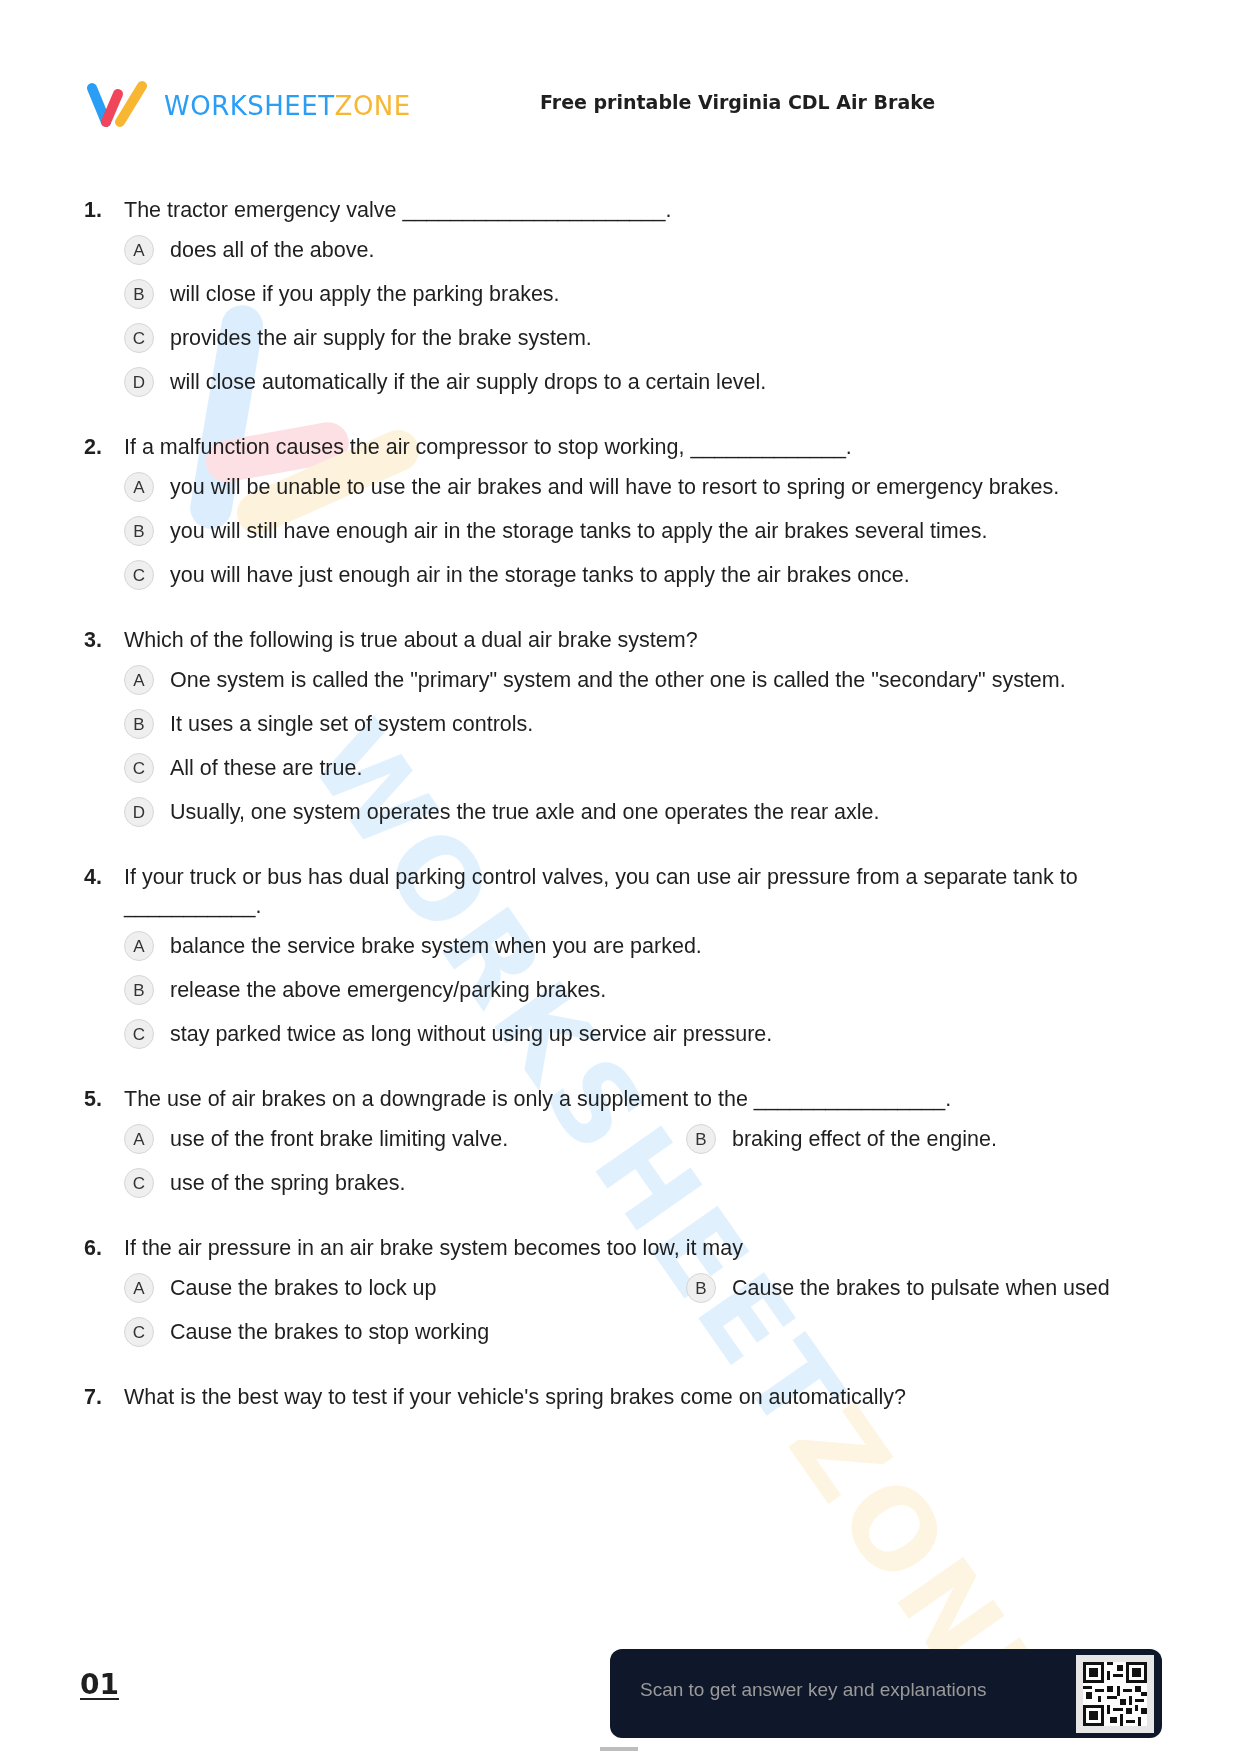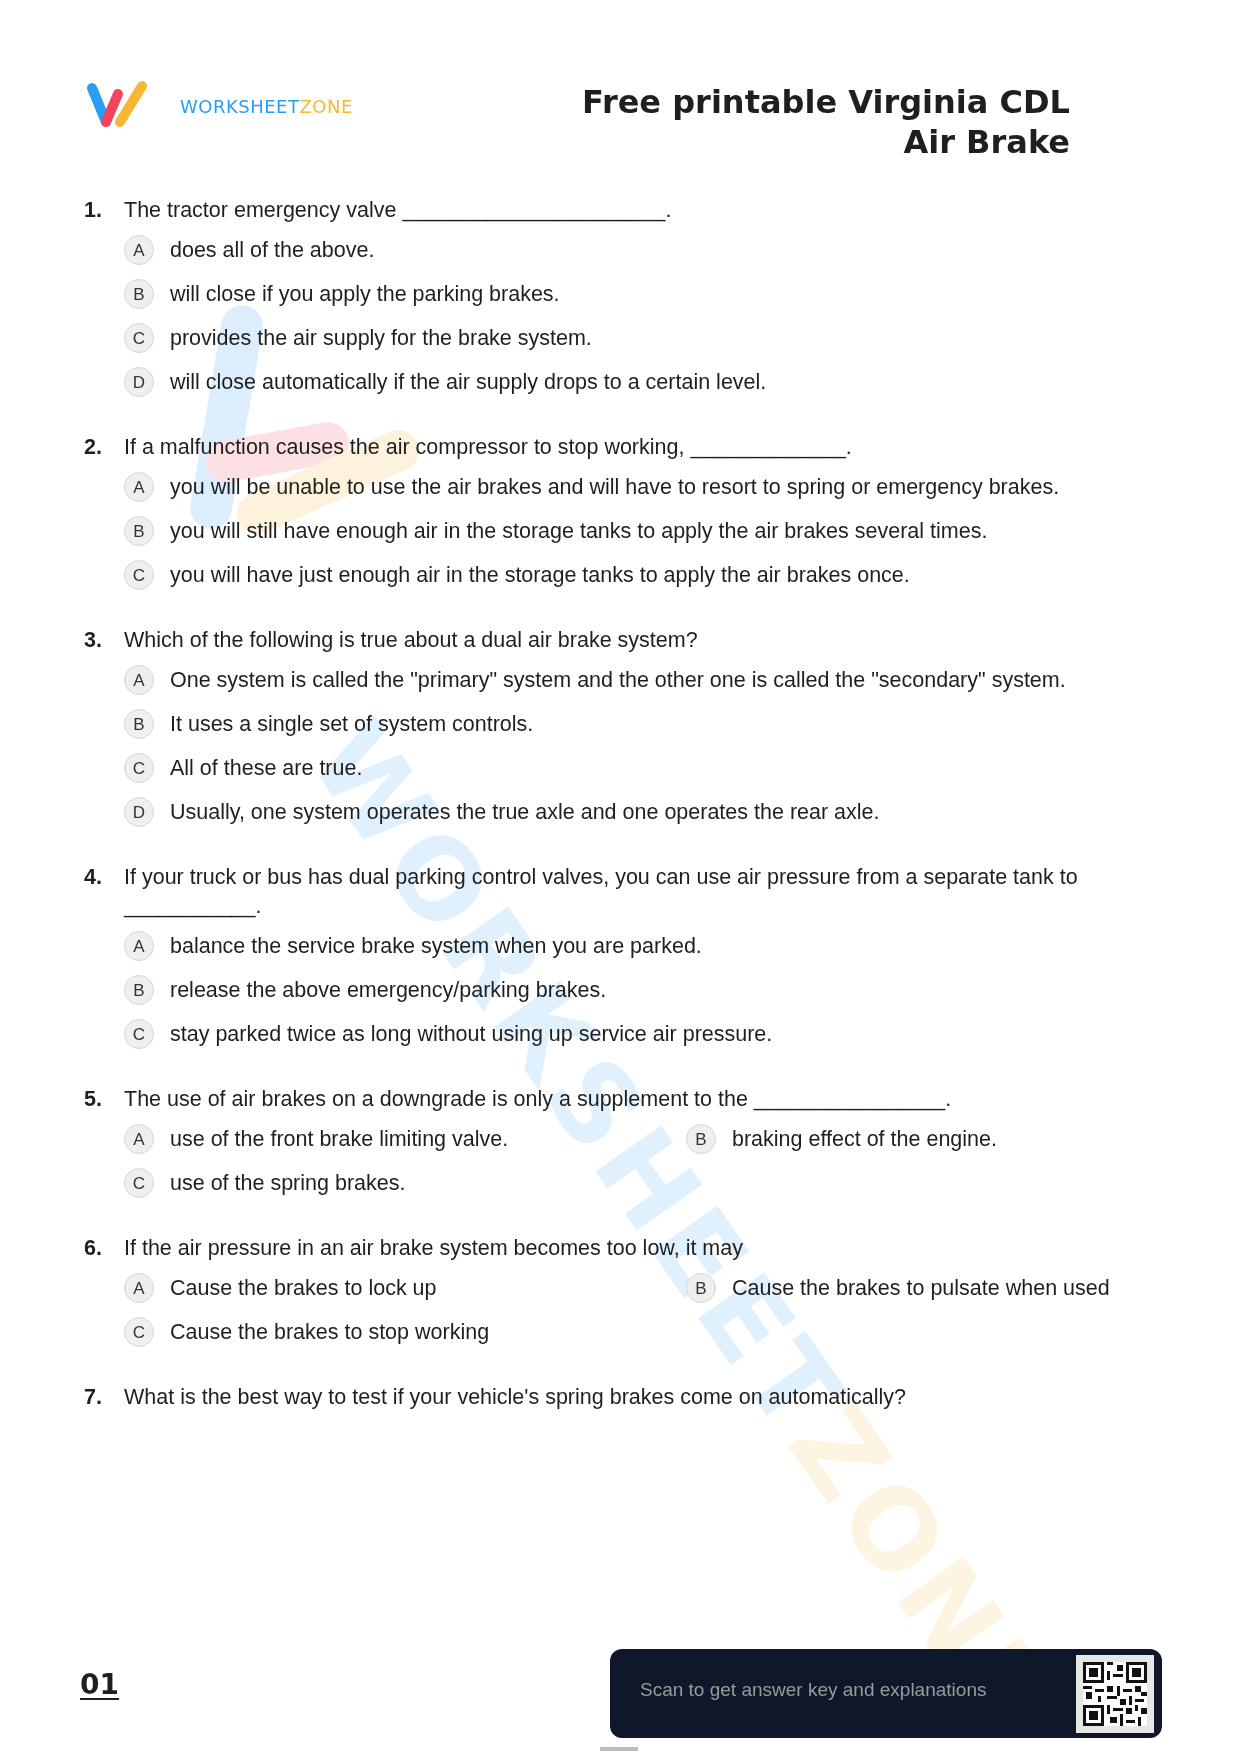--- a/index.html
+++ b/index.html
@@ -17,28 +17,28 @@
   }
   .wm-text .blue { color: #2a9df4; }
   .wm-text .orange { color: #f7b733; }
 
   header {
     position: absolute; left: 0; top: 0; width: 100%; height: 170px; z-index: 1;
   }
   .logo { position: absolute; left: 84px; top: 80px; display: flex; align-items: center; }
   .logo svg { width: 68px; height: 52px; }
   .logo-text {
-    font-family: "DejaVu Sans", sans-serif; font-size: 18px; margin-left: 28px;
+    font-family: "DejaVu Sans", sans-serif; font-size: 26px; margin-left: 12px;
     letter-spacing: 0.5px;
   }
   .logo-text .w { color: #2a9df4; }
   .logo-text .z { color: #f7b733; }
   .title {
-    position: absolute; left: 540px; top: 82px; width: 530px; text-align: right;
-    font-family: "DejaVu Sans", sans-serif; font-weight: 700; font-size: 32px; line-height: 40px;
+    position: absolute; left: 540px; top: 82px; width: 530px; text-align: left;
+    font-family: "DejaVu Sans", sans-serif; font-weight: 700; font-size: 19px; line-height: 40px;
     color: #1f1f1f;
   }
 
   main { position: absolute; left: 84px; top: 196px; width: 1090px; z-index: 1; }
   .question { margin-bottom: 36px; }
   .q-row { display: flex; align-items: flex-start; font-size: 21.5px; line-height: 29px; }
   .q-num { width: 40px; font-weight: 700; flex: none; }
   .q-text { flex: 1; }
   .options { margin-left: 40px; margin-top: 11px; }
   .options.grid { display: grid; grid-template-columns: 562px 1fr; row-gap: 15px; }

